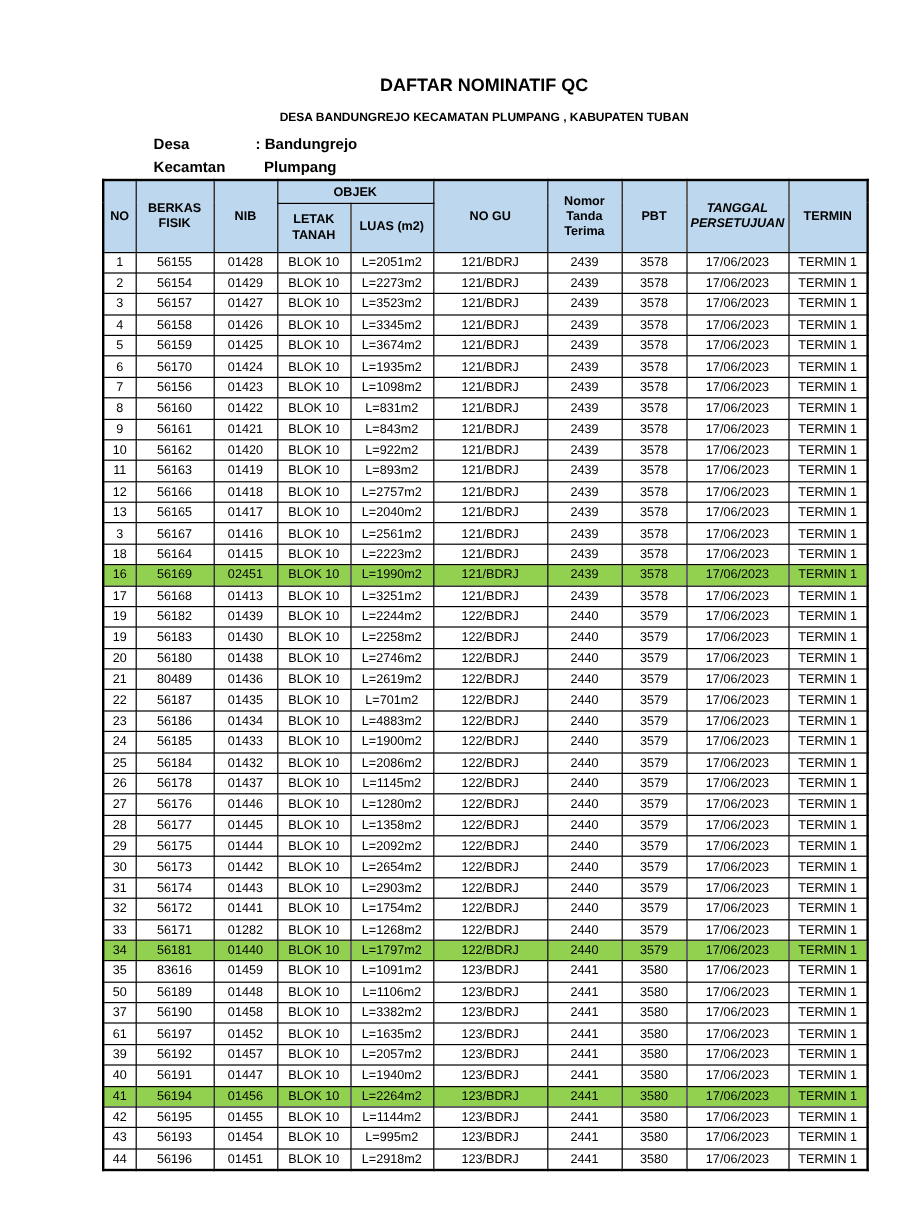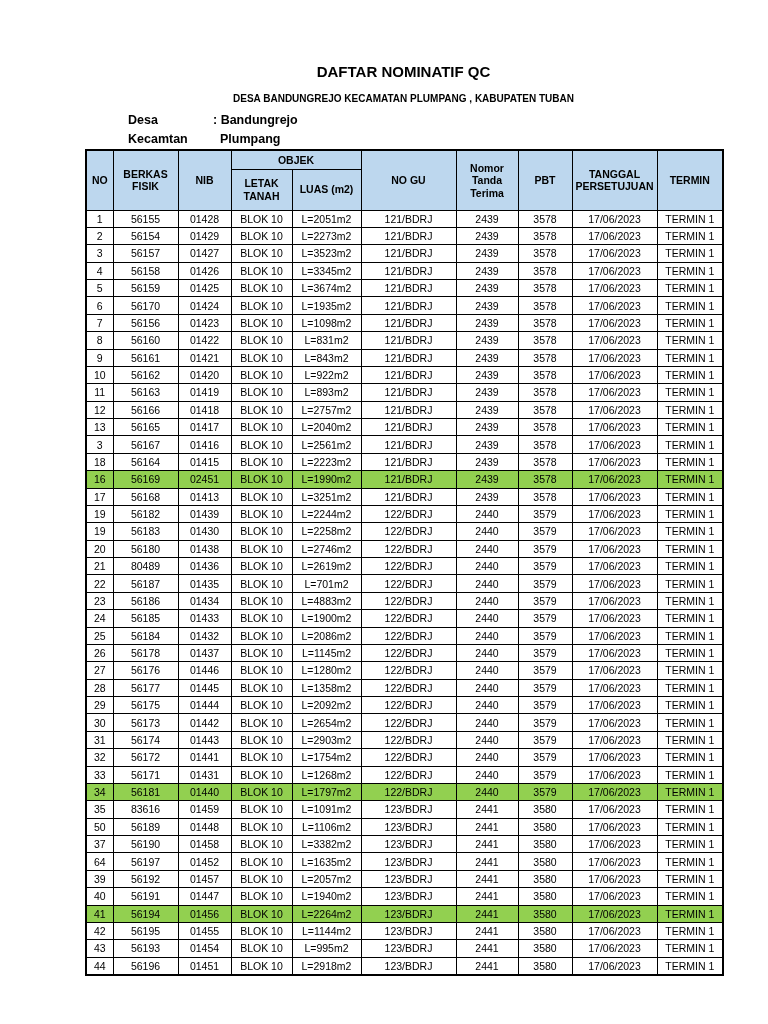--- a/index.html
+++ b/index.html
@@ -26,21 +26,21 @@
   .data-table th, .data-table td {
     border:1px solid var(--ink); text-align:center; vertical-align:middle;
     padding:0 1px; overflow:hidden;
   }
   .data-table thead th {
     background:var(--header-bg); font-weight:bold; font-size:10.5px; line-height:12.5px;
   }
   .data-table thead tr.h1 { height:19px; }
   .data-table thead tr.h2 { height:41px; }
   .th-wrap { overflow-wrap:break-word; word-wrap:break-word; }
-  .th-wrap-tight { overflow-wrap:break-word; word-wrap:break-word; padding:0 7px; }
+  .th-wrap-tight { overflow-wrap:break-word; word-wrap:break-word; padding:0 7px;font-style:italic; }
   .data-table tbody tr { height:17.39px; }
   .data-table tbody td { font-size:10.5px; line-height:12px; white-space:nowrap; }
   .data-table tbody tr.hl td { background:var(--highlight); }
 </style>
 </head>
 <body>
 
 <div>
 
   <div class="title-block">
@@ -470,21 +470,21 @@
           <td>L=1754m2</td>
           <td>122/BDRJ</td>
           <td>2440</td>
           <td>3579</td>
           <td>17/06/2023</td>
           <td>TERMIN 1</td>
         </tr>
         <tr>
           <td>33</td>
           <td>56171</td>
-          <td>01431</td>
+          <td>01282</td>
           <td>BLOK 10</td>
           <td>L=1268m2</td>
           <td>122/BDRJ</td>
           <td>2440</td>
           <td>3579</td>
           <td>17/06/2023</td>
           <td>TERMIN 1</td>
         </tr>
         <tr class="hl">
           <td>34</td>
@@ -528,21 +528,21 @@
           <td>01458</td>
           <td>BLOK 10</td>
           <td>L=3382m2</td>
           <td>123/BDRJ</td>
           <td>2441</td>
           <td>3580</td>
           <td>17/06/2023</td>
           <td>TERMIN 1</td>
         </tr>
         <tr>
-          <td>64</td>
+          <td>61</td>
           <td>56197</td>
           <td>01452</td>
           <td>BLOK 10</td>
           <td>L=1635m2</td>
           <td>123/BDRJ</td>
           <td>2441</td>
           <td>3580</td>
           <td>17/06/2023</td>
           <td>TERMIN 1</td>
         </tr>

